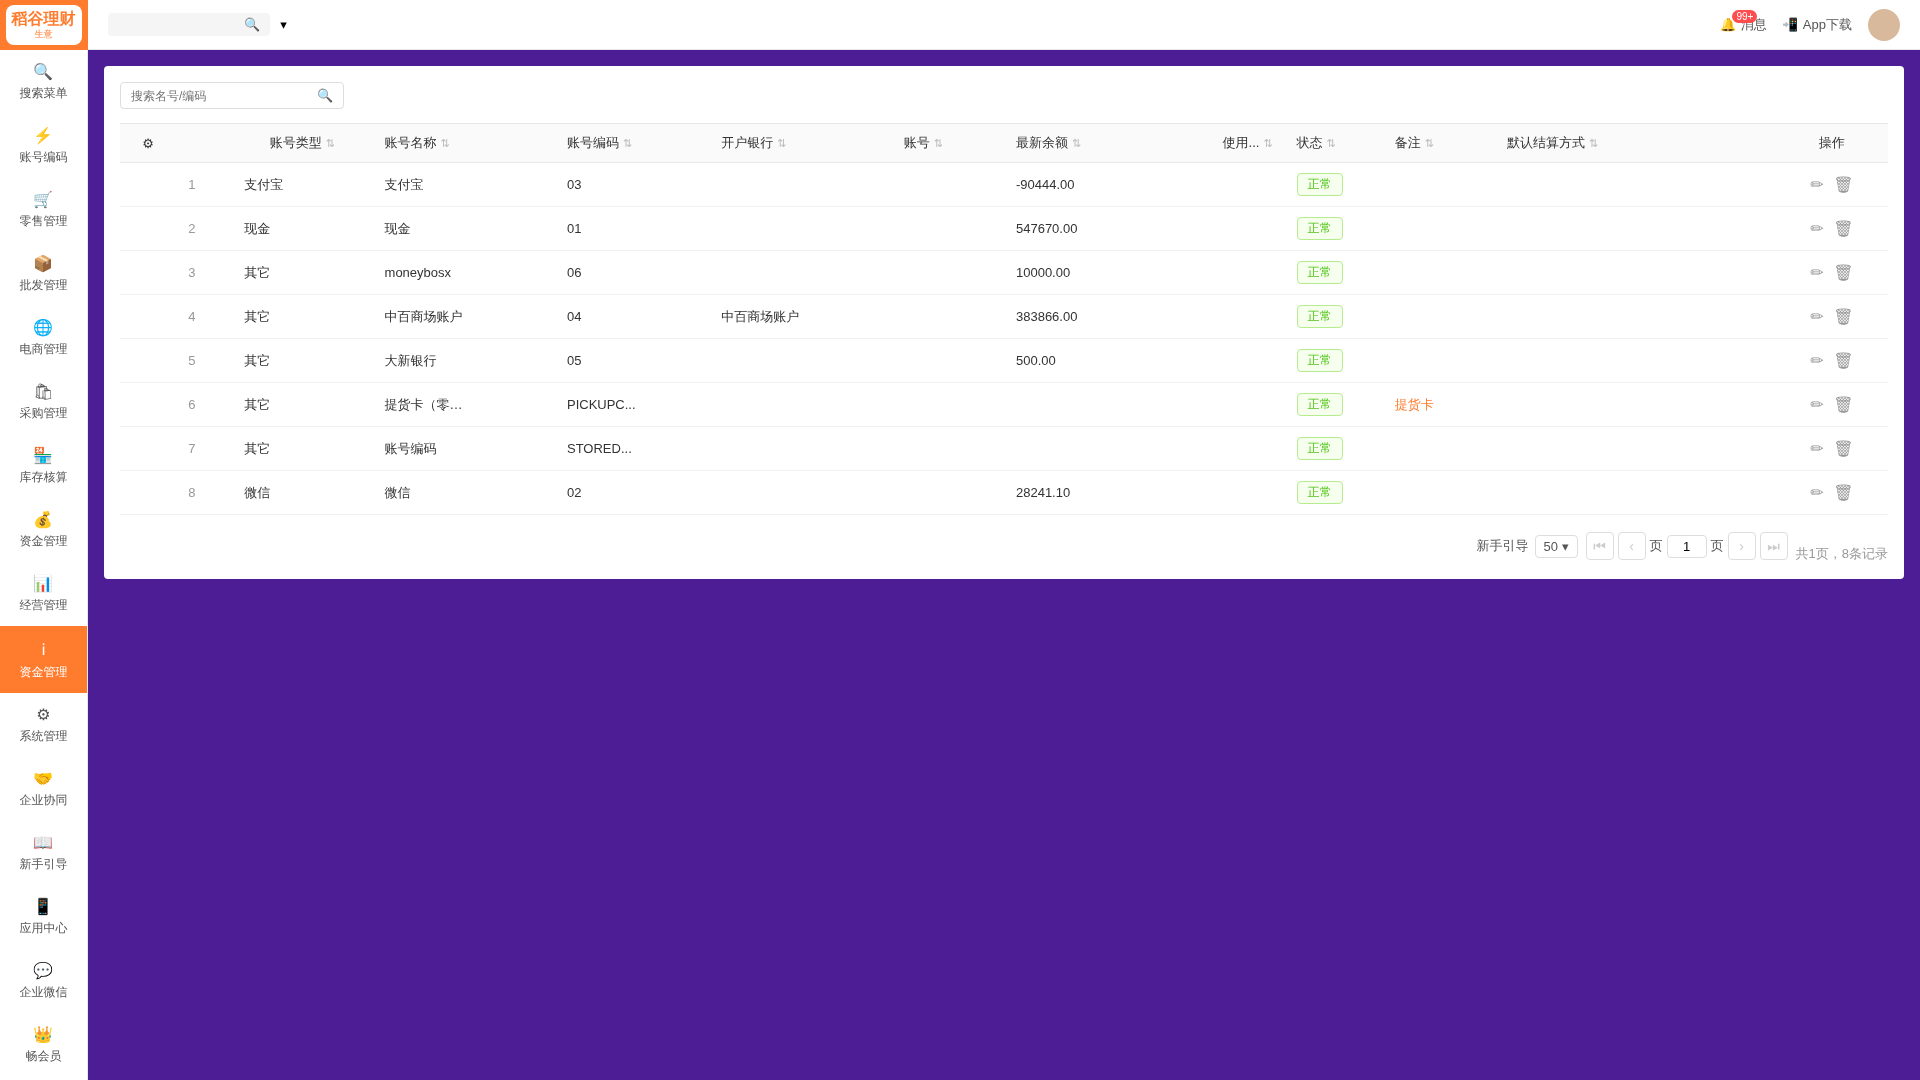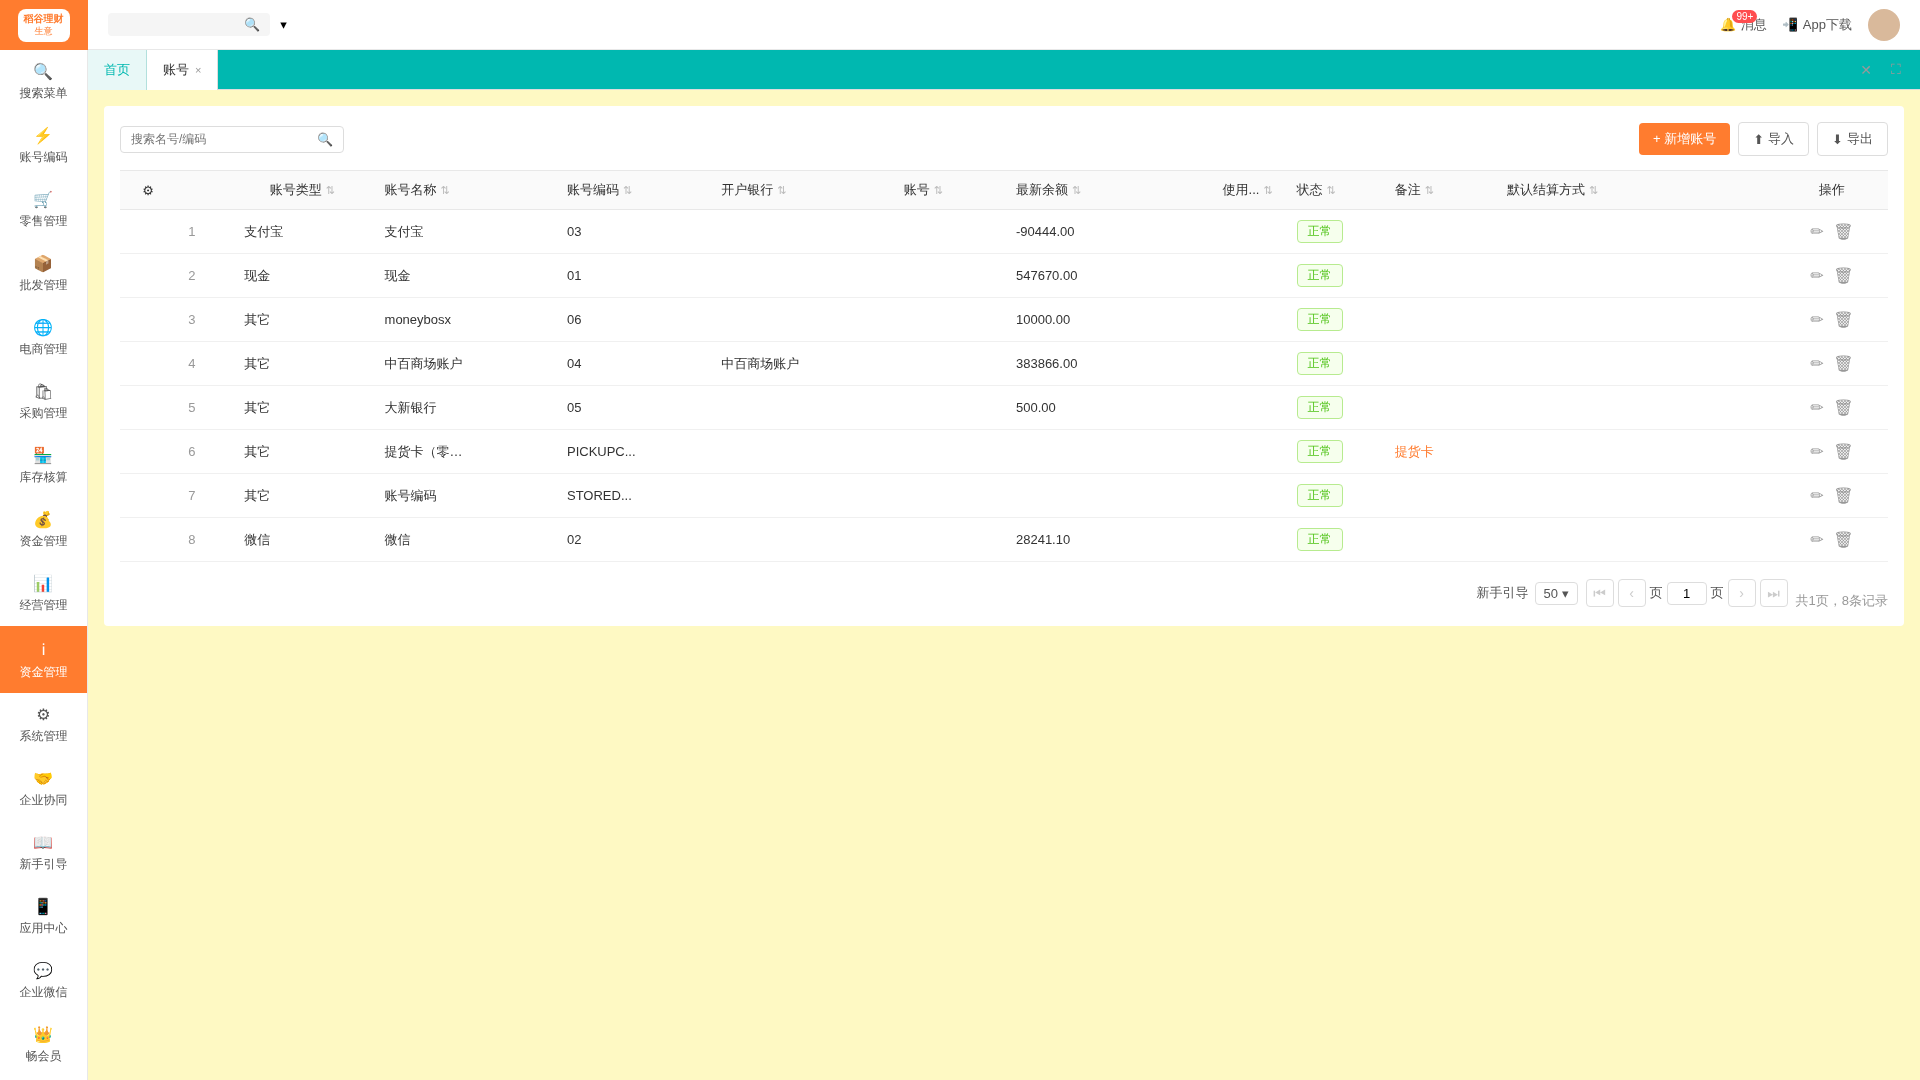--- a/index.html
+++ b/index.html
@@ -2,21 +2,21 @@
 <html><head>
   <meta charset="utf-8">
   <style>
     * { box-sizing: border-box; margin: 0; padding: 0; }
     body { font-family: "Microsoft YaHei", "PingFang SC", sans-serif; font-size: 13px; background: #f5f5f5; display: flex; height: 1080px; width: 1920px; overflow: hidden; }
 
     
     .sidebar { width: 88px; background: #fff; display: flex; flex-direction: column; align-items: center; padding-top: 0; border-right: 1px solid #e8e8e8; flex-shrink: 0; }
     .sidebar-logo { width: 88px; height: 50px; background: #ff7c2f; display: flex; align-items: center; justify-content: center; }
     .sidebar-logo-inner { background: #fff; border-radius: 8px; padding: 4px 6px; display: flex; flex-direction: column; align-items: center; }
-    .sidebar-logo-text { font-size: 10px; font-weight: bold; color: #ff7c2f; line-height: 1.2; }
+    .sidebar-logo-text { font-size: 16px; font-weight: bold; color: #ff7c2f; line-height: 1.2; }
     .sidebar-logo-sub { font-size: 9px; color: #ff7c2f; }
     .sidebar-nav { width: 100%; display: flex; flex-direction: column; }
     .sidebar-item { width: 100%; padding: 12px 0; display: flex; flex-direction: column; align-items: center; cursor: pointer; color: #555; font-size: 12px; gap: 4px; }
     .sidebar-item.active { background: #ff7c2f; color: #fff; }
     .sidebar-item-icon { font-size: 16px; }
 
     
     .main-container { flex: 1; display: flex; flex-direction: column; overflow: hidden; }
     .topbar { height: 50px; background: #fff; display: flex; align-items: center; justify-content: space-between; padding: 0 20px; border-bottom: 1px solid #e8e8e8; }
     .topbar-left { display: flex; align-items: center; gap: 10px; }
@@ -31,21 +31,21 @@
 
     
     .tabbar { height: 40px; background: #f0f0f0; display: flex; align-items: center; padding: 0 0; border-bottom: 1px solid #ddd; }
     .tab { height: 40px; display: flex; align-items: center; padding: 0 16px; gap: 6px; cursor: pointer; font-size: 13px; background: #f0f0f0; color: #666; border-right: 1px solid #ddd; }
     .tab.active { background: #fff; color: #333; border-bottom: 2px solid #fff; }
     .tab-close { font-size: 11px; color: #999; cursor: pointer; }
     .tab-actions { margin-left: auto; display: flex; align-items: center; gap: 2px; padding-right: 10px; }
     .tab-action-btn { width: 28px; height: 28px; display: flex; align-items: center; justify-content: center; cursor: pointer; color: #999; font-size: 14px; }
 
     
-    .content { flex: 1; padding: 16px; background: #fef9c3; overflow: auto; }
+    .content { flex: 1; padding: 16px; background: #4c1d95; overflow: auto; }
     .content-card { background: #fff; border-radius: 4px; padding: 16px; }
 
     
     .toolbar { display: flex; align-items: center; justify-content: space-between; margin-bottom: 14px; }
     .toolbar-left { display: flex; align-items: center; gap: 8px; }
     .search-box { display: flex; align-items: center; border: 1px solid #ddd; border-radius: 4px; padding: 5px 10px; gap: 6px; background: #fff; }
     .search-box input { border: none; outline: none; font-size: 12px; width: 160px; color: #999; }
     .toolbar-right { display: flex; align-items: center; gap: 8px; }
     .btn-primary { background: #ff7c2f; color: #fff; border: none; border-radius: 4px; padding: 7px 14px; font-size: 13px; cursor: pointer; display: flex; align-items: center; gap: 4px; }
     .btn-default { background: #fff; color: #555; border: 1px solid #ddd; border-radius: 4px; padding: 7px 14px; font-size: 13px; cursor: pointer; display: flex; align-items: center; gap: 4px; }
@@ -167,60 +167,30 @@
         <span class="topbar-badge">99+</span>
       </div>
       <div class="topbar-download">
         <span>📲</span>
         <span>App下载</span>
       </div>
       <div class="topbar-avatar"></div>
     </div>
   </div>
 
-  <div class="tabbar" style="background:#00b8b0; padding-left:0;">
-    <div class="tab" style="background:#e8f8f7; color:#00b8b0; border-right:1px solid #b2e0dd;">
-      <span>首页</span>
-    </div>
-    <div class="tab active" style="background:#fff; color:#333; border-right:1px solid #ddd; border-bottom:none;">
-      <span>账号</span>
-      <span class="tab-close">×</span>
-    </div>
-    <div class="tab-actions">
-      <div class="tab-action-btn">
-        <span>✕</span>
-      </div>
-      <div class="tab-action-btn">
-        <span>⛶</span>
-      </div>
-    </div>
-  </div>
 
   <div class="content">
     <div class="content-card">
 
       <div class="toolbar">
         <div class="toolbar-left">
           <div class="search-box">
             <input type="text" style="width: 180px;" placeholder="搜索名号/编码">
             <span style="color:#999;">🔍</span>
           </div>
-        </div>
-        <div class="toolbar-right">
-          <button class="btn-primary">
-            <span>+ 新增账号</span>
-          </button>
-          <button class="btn-default">
-            <span>⬆</span>
-            <span>导入</span>
-          </button>
-          <button class="btn-default">
-            <span>⬇</span>
-            <span>导出</span>
-          </button>
         </div>
       </div>
 
       <table class="data-table">
         <thead>
           <tr>
             <th class="settings-col" style="width:40px;text-align:center;">
               <span>⚙</span>
             </th>
             <th style="width:40px;"></th>

